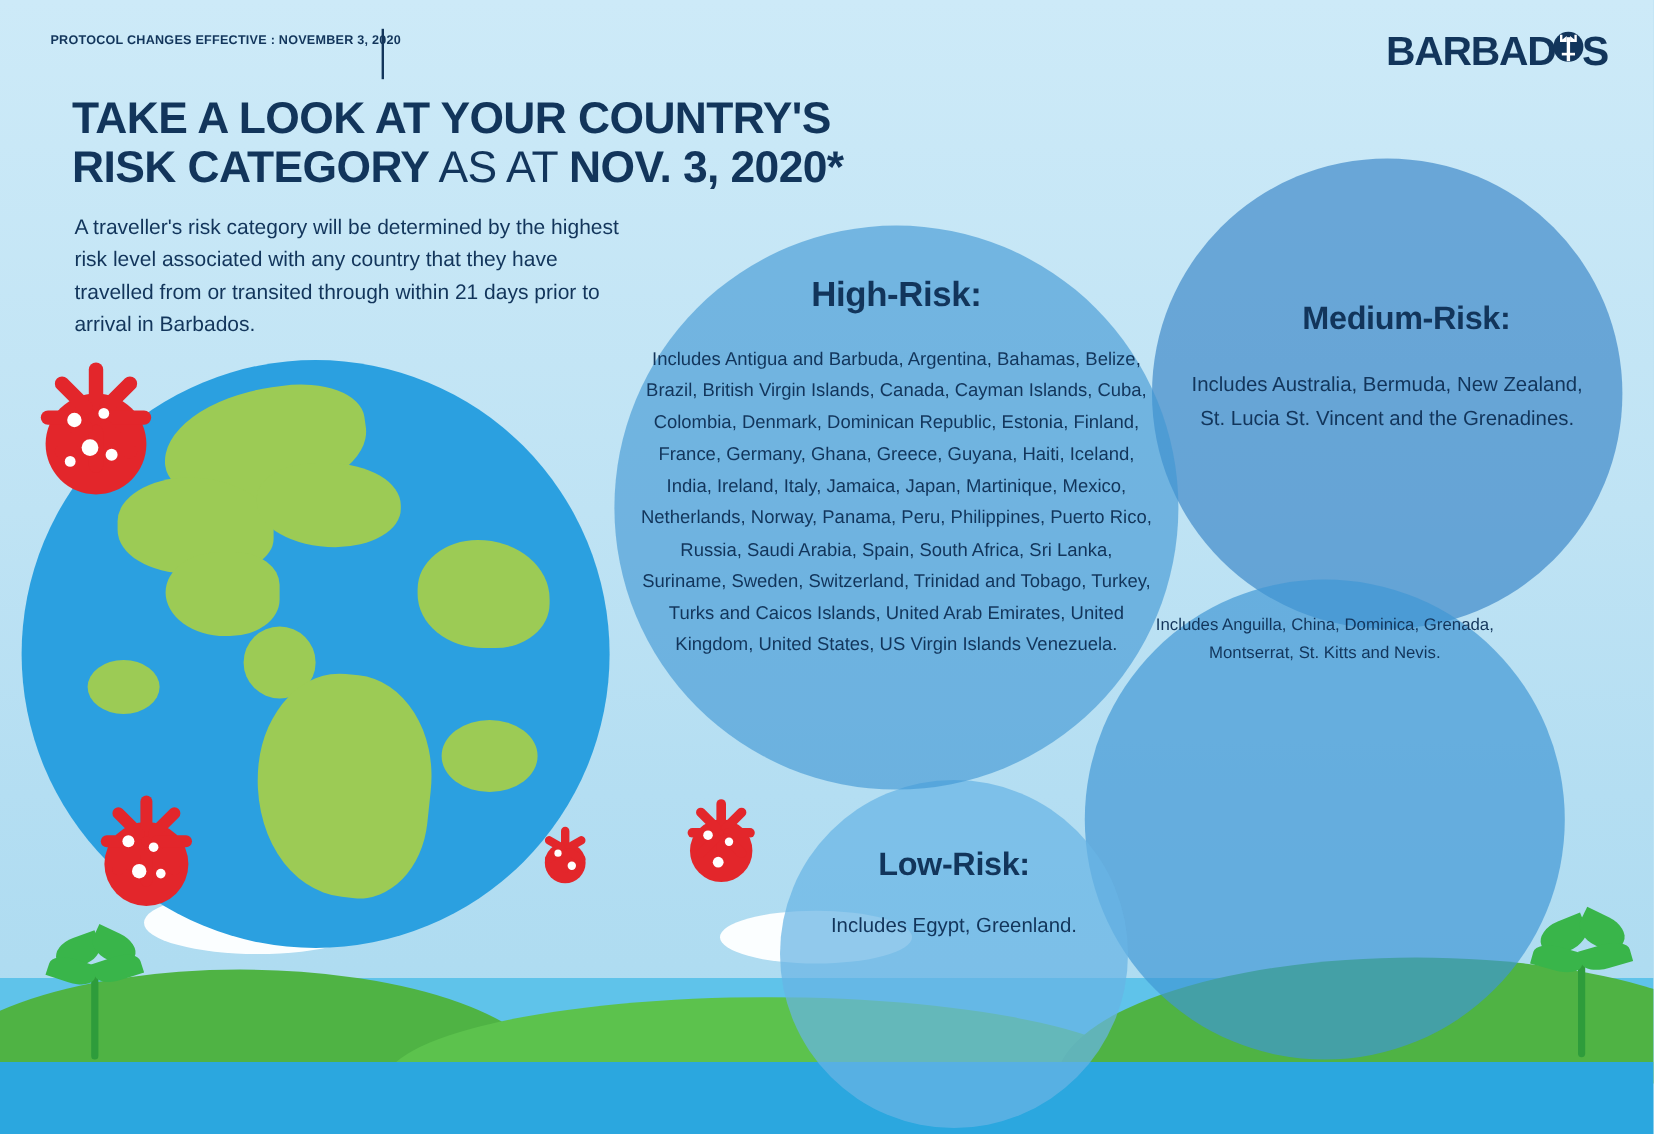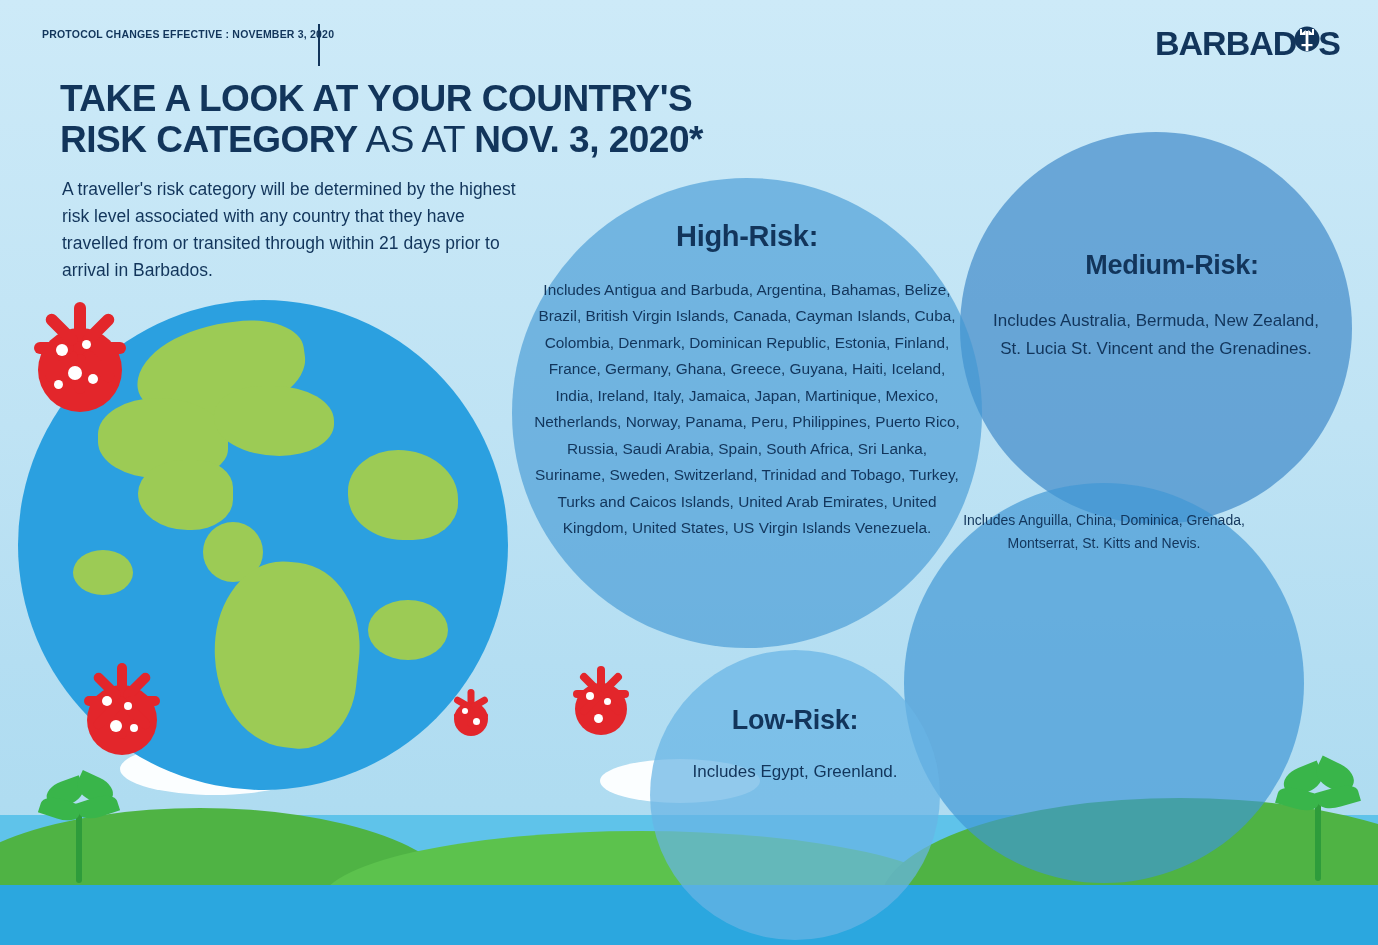--- a/index.html
+++ b/index.html
@@ -80,21 +80,21 @@
   
   .circle {
     position: absolute; border-radius: 50%;
     display: flex; flex-direction: column; align-items: center;
     text-align: center; color: #12355b;
   }
   .circle h2 { font-size: 29px; font-weight: bold; letter-spacing: -.3px; }
   .circle .body { font-size: 15.4px; line-height: 1.72; }
 
   .c-high {
-    left: 512px; top: 178px; width: 470px; height: 470px;
+    left: 512px; top: 188px; width: 470px; height: 470px;
     background: rgba(63,150,212,.62);
   }
   .c-high h2 { margin-top: 42px; }
   .c-high .body { margin-top: 24px; width: 430px; }
 
   .c-medium {
     left: 960px; top: 132px; width: 392px; height: 392px;
     background: rgba(46,126,196,.62);
   }
   .c-medium h2 { margin-top: 118px; font-size: 27px; margin-left: 32px;}

